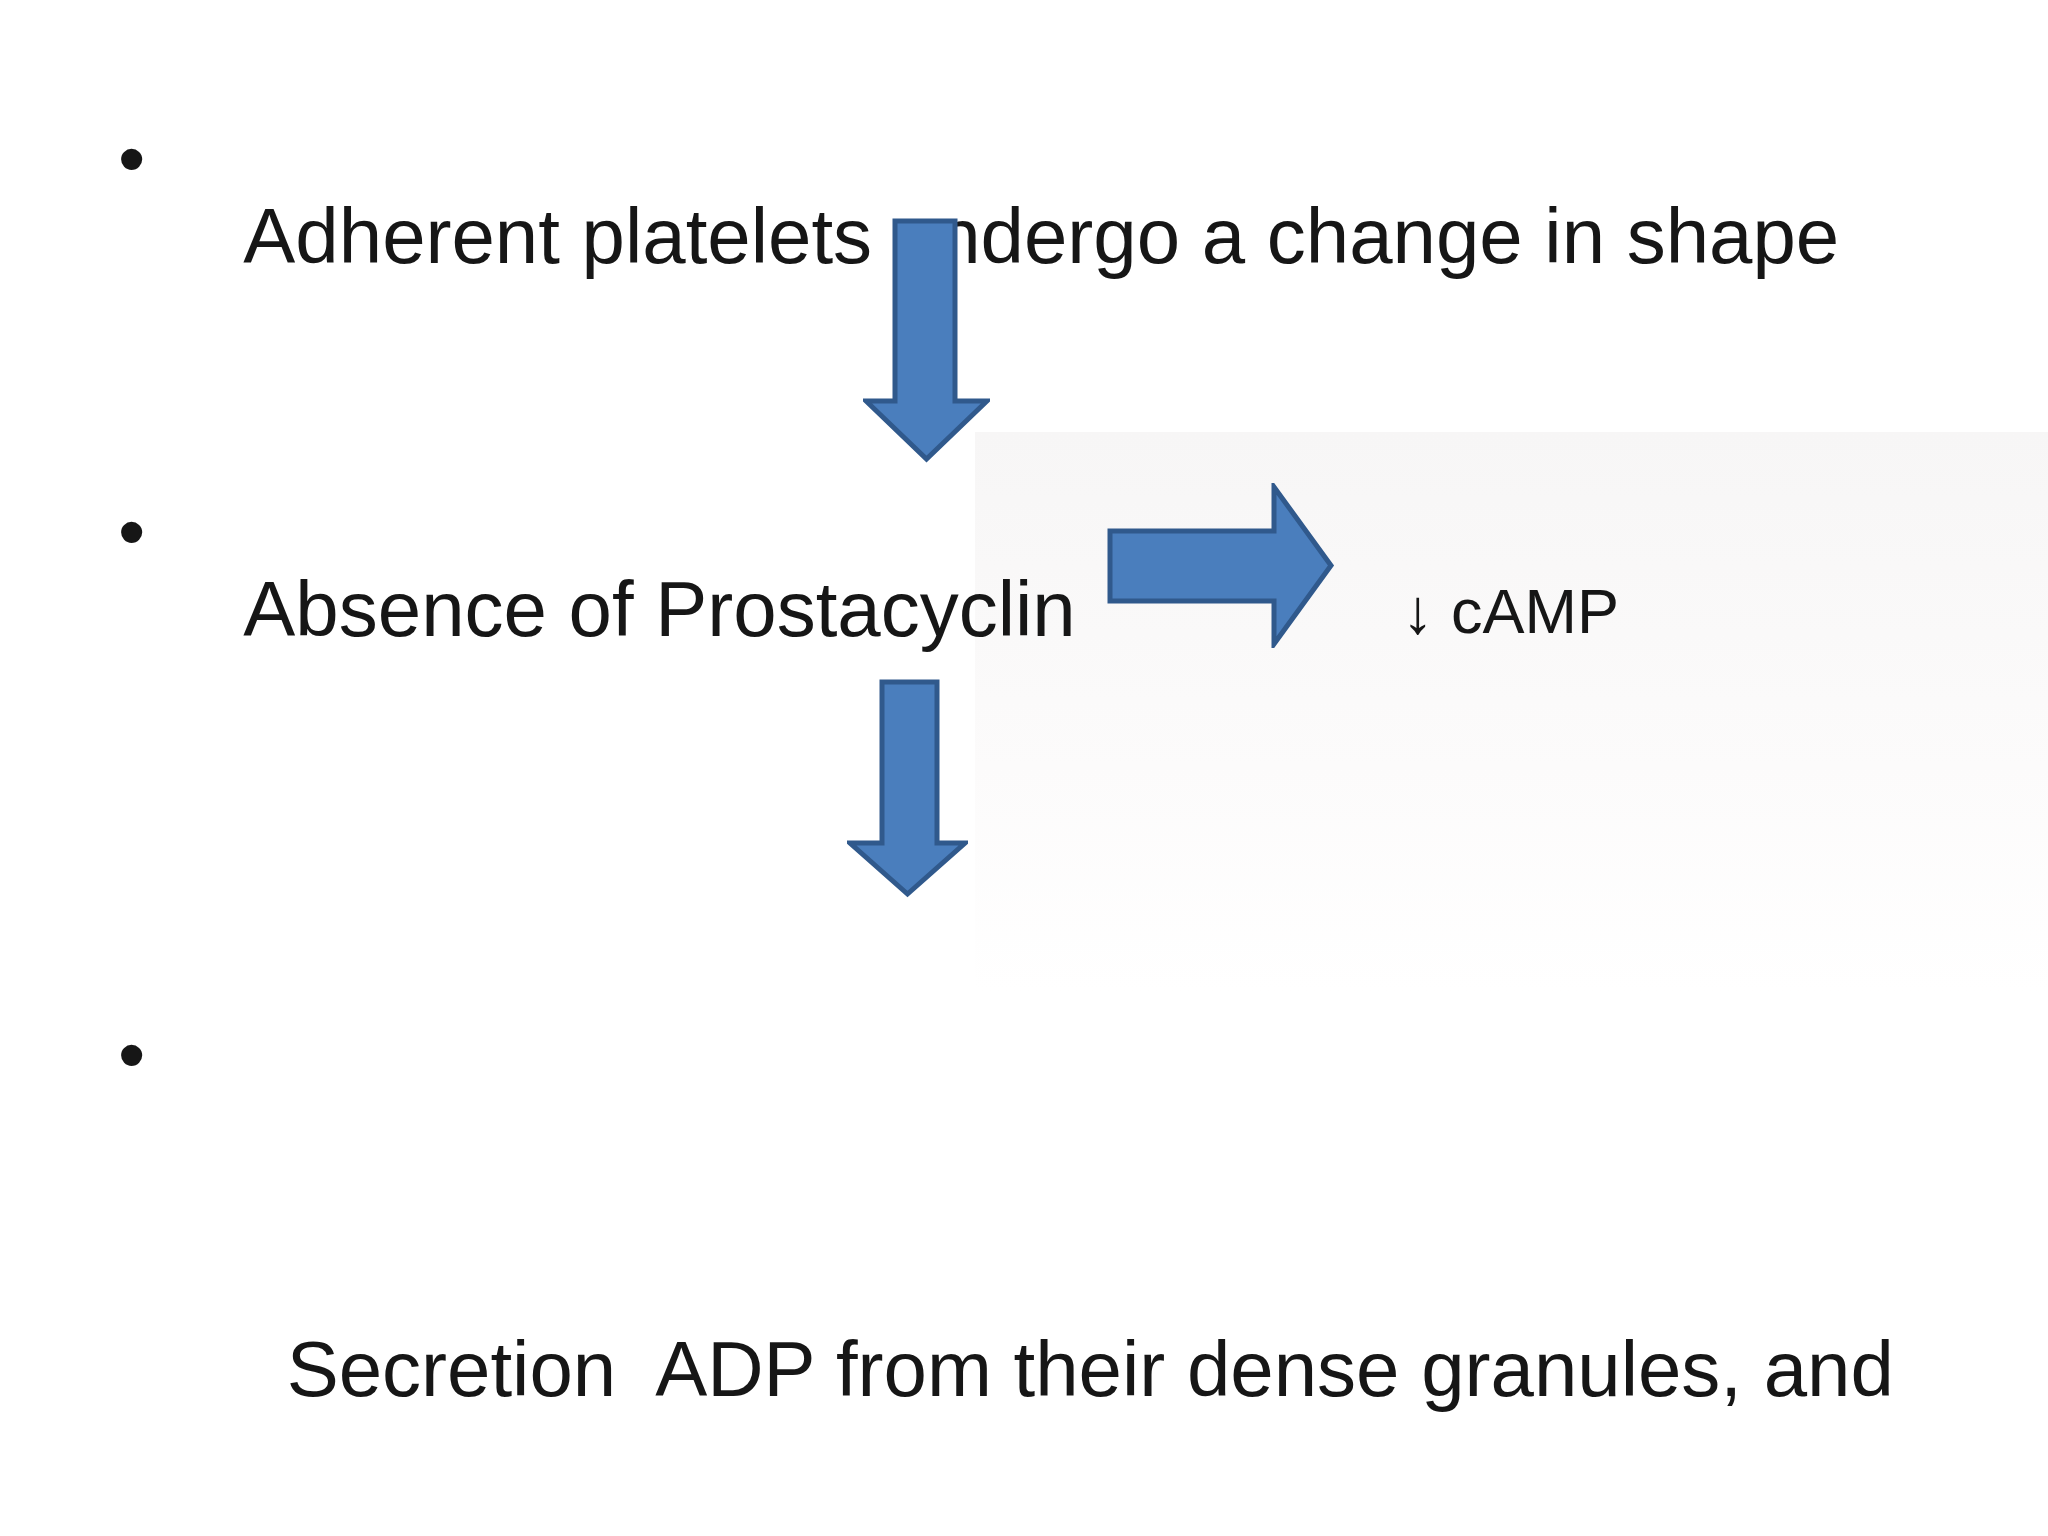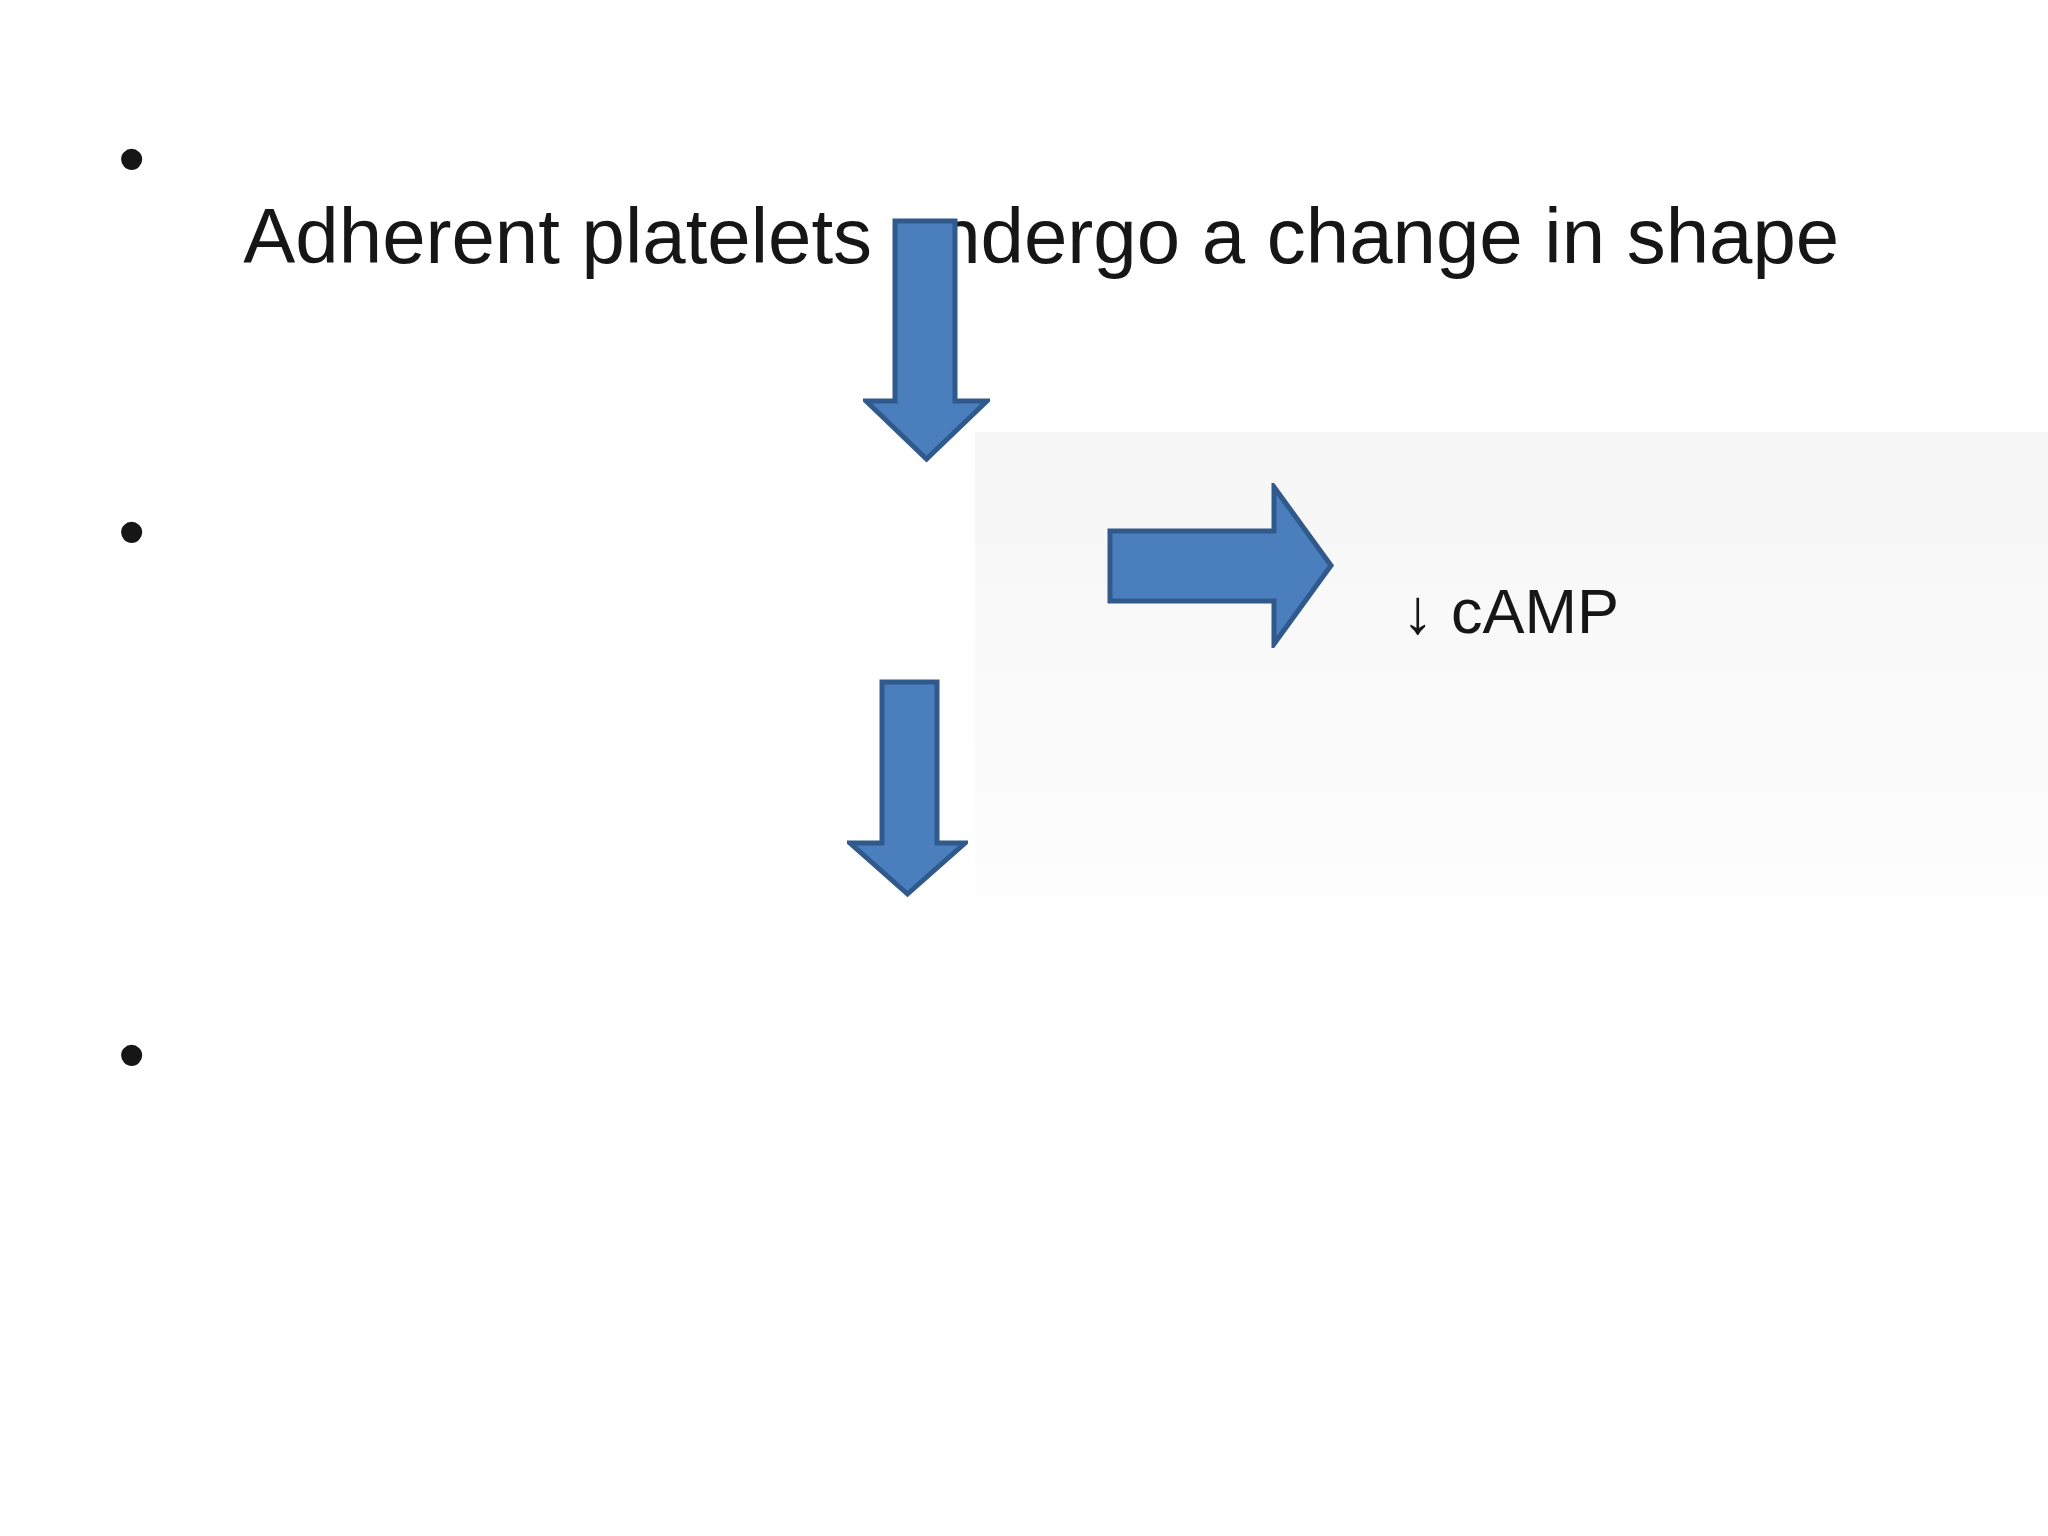--- a/index.html
+++ b/index.html
@@ -46,34 +46,34 @@
 
 <div class="bullet b1">
   <span class="marker">•</span><span>Adherent platelets undergo a change in shape</span>
 </div>
 
 <svg class="arrow arrow-down-1" width="127" height="245" viewBox="0 0 127 245">
   <polygon points="32,3 92,3 92,183 124,183 63.5,241 3,183 32,183"></polygon>
 </svg>
 
 <div class="bullet b2">
-  <span class="marker">•</span>
+  <span class="marker">•</span><span>Absence of Prostacyclin</span>
 </div>
 
 <svg class="arrow arrow-right-1" width="228" height="165" viewBox="0 0 228 165">
   <polygon points="3,48 167,48 167,4 224,82.5 167,161 167,118 3,118"></polygon>
 </svg>
 
 <div class="camp">
   <span>↓</span><span> cAMP</span>
 </div>
 
 <svg class="arrow arrow-down-2" width="121" height="219" viewBox="0 0 121 219">
   <polygon points="35,3 90,3 90,164 118,164 60.5,215 3,164 35,164"></polygon>
 </svg>
 
 <div class="bullet b3">
   <div>
-    <span class="marker">•</span>
+    <span class="marker">•</span><span>Secretion  ADP from their dense granules, and</span>
   </div>
   
   
 </div>
 
 </body></html>

